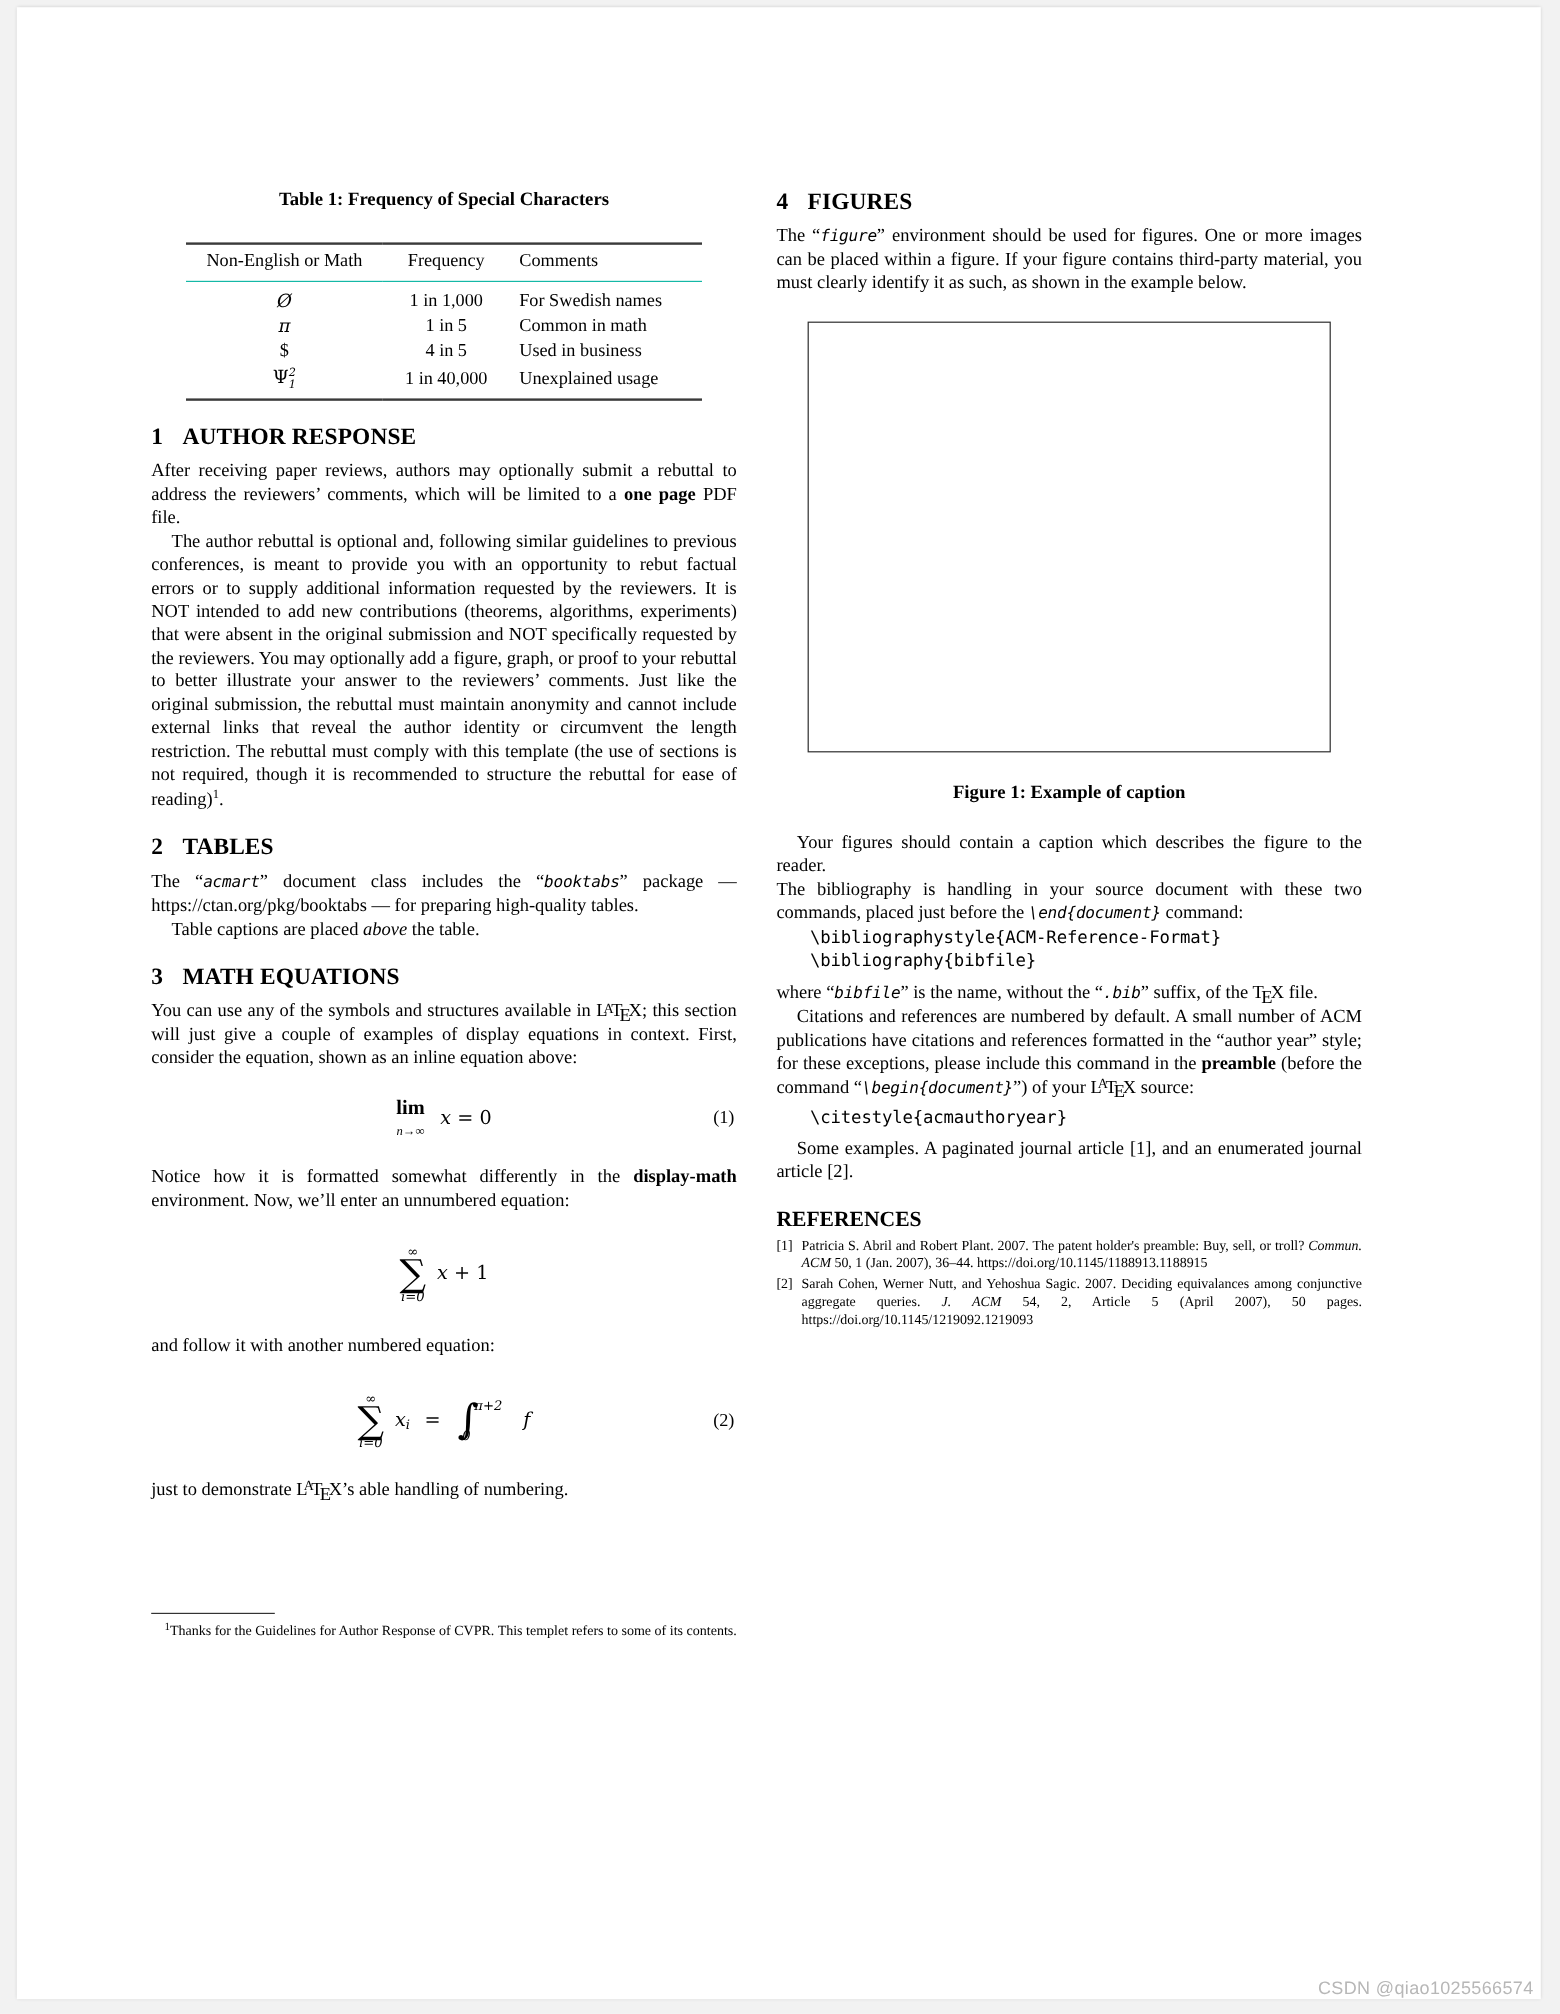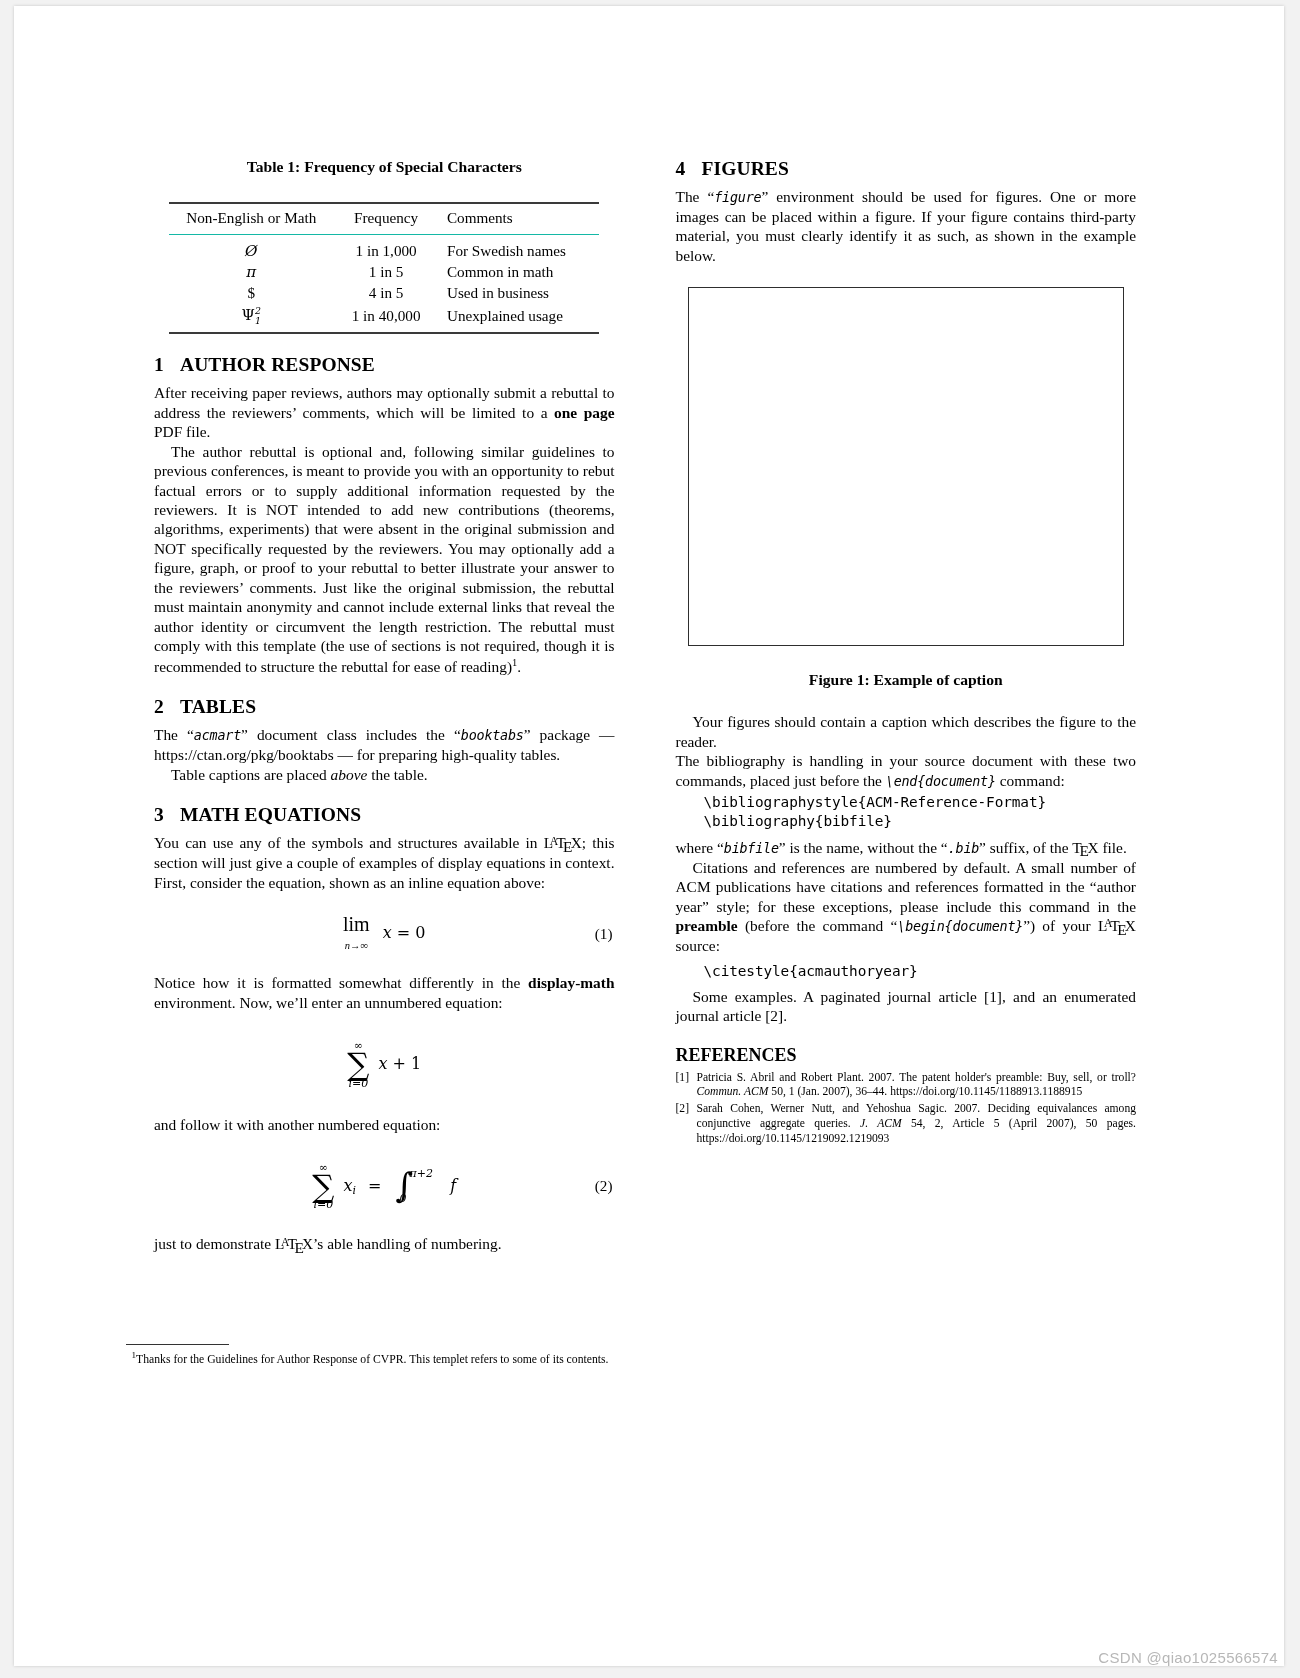--- a/index.html
+++ b/index.html
@@ -36,21 +36,20 @@
     top: 152px;
     width: 1010px;
   }
   .columns {
     display: flex;
     gap: 33px;
     align-items: flex-start;
   }
   .col {
     width: 488px;
-    margin-left: 28px;
   }
 
   
   h2.sec {
     font-family: "Liberation Serif", serif;
     font-weight: bold;
     font-size: 19.5px;
     margin: 20px 0 7px 0;
     letter-spacing: 0.1px;
   }
@@ -144,21 +143,21 @@
     transform: translateY(-50%);
     font-size: 15.2px;
     font-family: "Liberation Serif", serif;
   }
   .limop {
     display: inline-block;
     text-align: center;
     vertical-align: middle;
     font-family: "Liberation Serif", serif;
   }
-  .limop .top { font-size: 20px; line-height: 1; }
+  .limop .top { font-size: 17px; line-height: 1; font-weight: bold; }
   .limop .bot { font-size: 10.5px; font-style: italic; line-height: 1.35; }
   .bigop {
     display: inline-block;
     text-align: center;
     vertical-align: middle;
     line-height: 1;
   }
   .bigop .lim-top { font-size: 11px; display: block; }
   .bigop .glyph { font-size: 31px; display: block; line-height: 0.85; }
   .bigop .lim-bot { font-size: 11px; display: block; font-style: italic; }
@@ -207,21 +206,21 @@
 
   
   .fnrule {
     width: 103px;
     border-top: 1px solid #333;
     margin: 0 0 5px 0;
   }
   .footnote {
     font-size: 11.7px;
     line-height: 1.25;
-    text-align: center;
+    text-align: right;
     width: 488px;
   }
   .footnote sup { font-size: 0.78em; }
   .footer-area {
     position: absolute;
     left: 112px;
     top: 1338px;
     width: 1010px;
   }
   .watermark {

